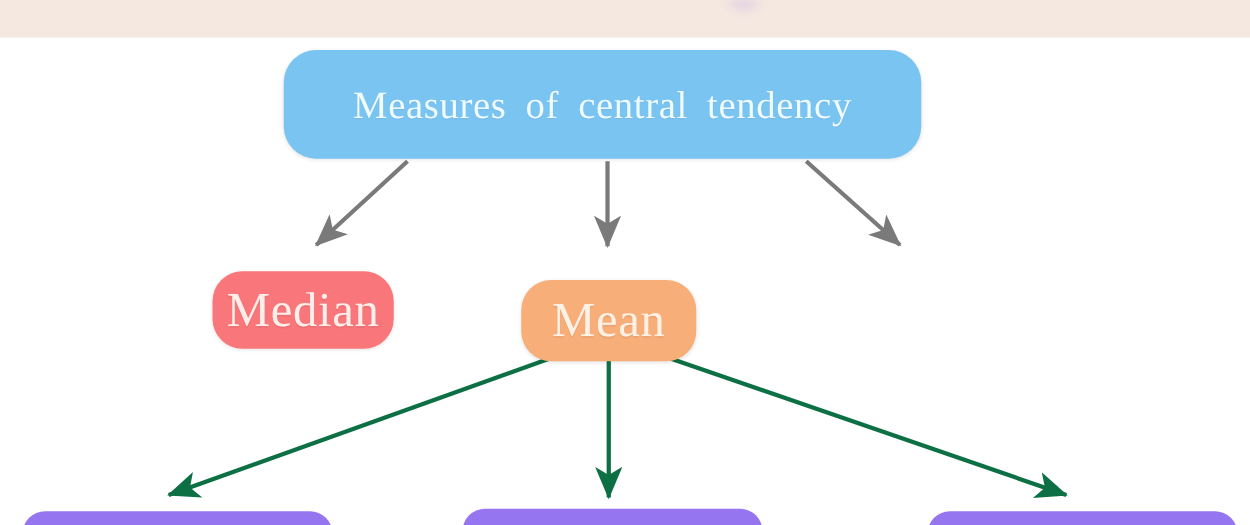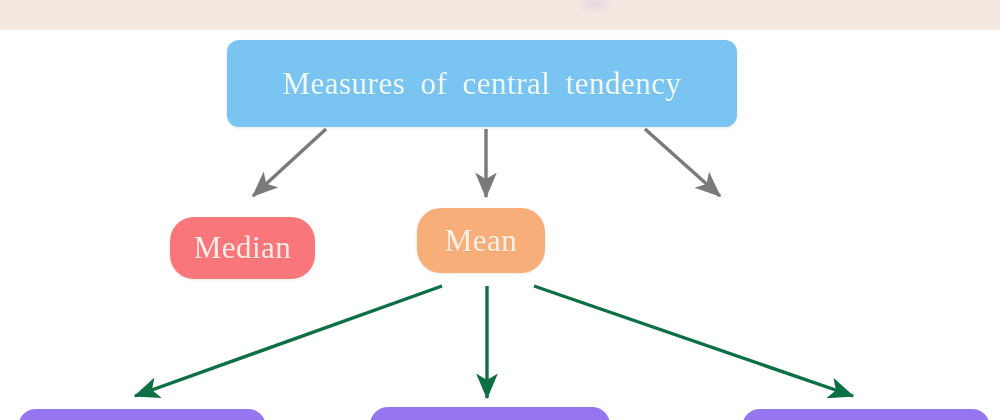--- a/index.html
+++ b/index.html
@@ -56,27 +56,27 @@
     justify-content: center;
     box-sizing: border-box;
     color: #fdf6f2;
     text-align: center;
     white-space: nowrap;
     letter-spacing: 0.5px;
     text-shadow: 0 1px 1px rgba(0,0,0,0.06);
     box-shadow: 0 1px 3px rgba(0,0,0,0.10);
   }
   .node-root {
-    border-radius: 12px;
+    border-radius: 26px;
     font-size: 31px;
     word-spacing: 7px;
   }
   .node-mid {
     border-radius: 24px;
-    font-size: 31px;
+    font-size: 39px;
   }
   .node-leaf {
     border-radius: 18px 18px 0 0;
     box-shadow: none;
   }
 </style>
 </head>
 <body>
 
 <div id="canvas">
@@ -109,21 +109,21 @@
   </svg>
 
   <div class="node node-root" style="left:227px; top:40px; width:510px; height:87px; background:#7ac4f2; color:#f0fbff;">
     <span>Measures of central tendency</span>
   </div>
 
   <div class="node node-mid" style="left:170px; top:217px; width:145px; height:62px; background:#f9777a; color:#fdeeea;">
     <span>Median</span>
   </div>
 
-  <div class="node node-mid" style="left:417px; top:208px; width:128px; height:65px; background:#f8ae78; color:#fdf1e6;">
+  <div class="node node-mid" style="left:417px; top:224px; width:140px; height:65px; background:#f8ae78; color:#fdf1e6;">
     <span>Mean</span>
   </div>
 
 
   <div class="node node-leaf" style="left:18px; top:409px; width:248px; height:30px; background:#9575f0;">
     <span></span>
   </div>
 
   <div class="node node-leaf" style="left:370px; top:407px; width:240px; height:32px; background:#9575f0;">
     <span></span>

